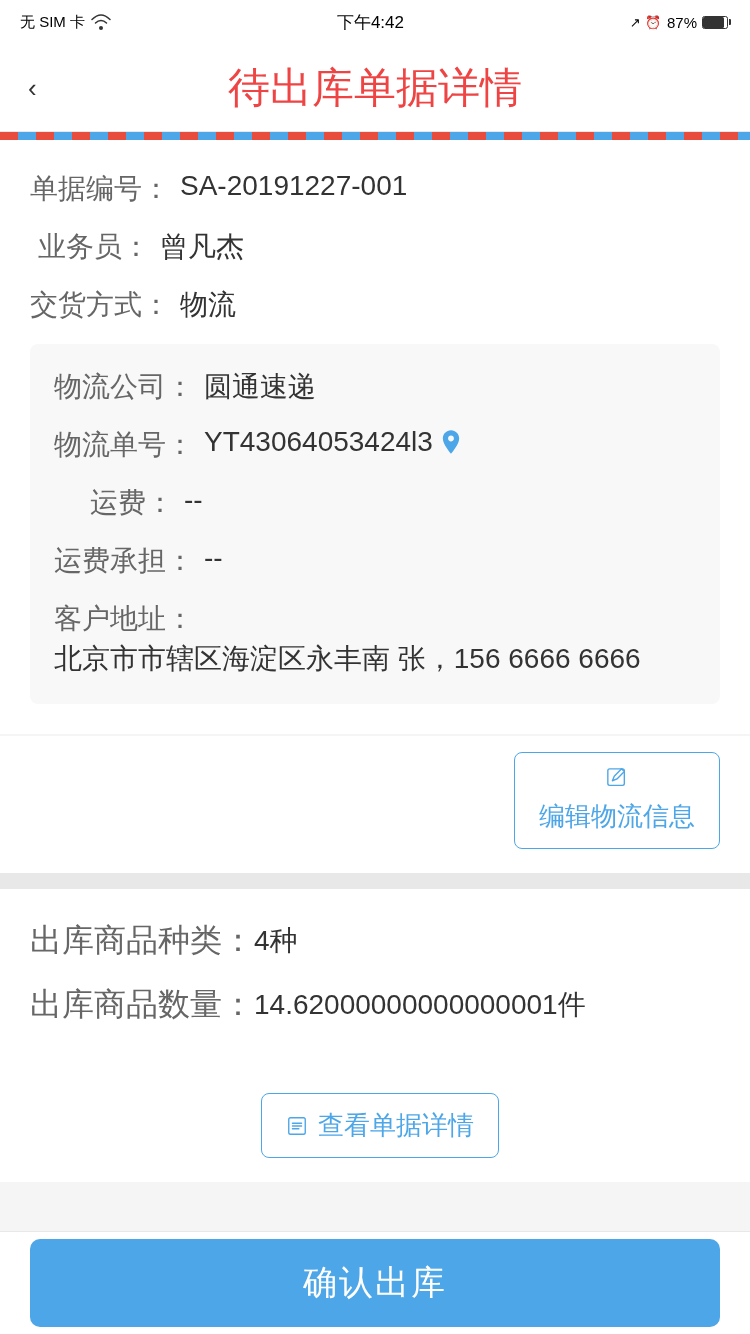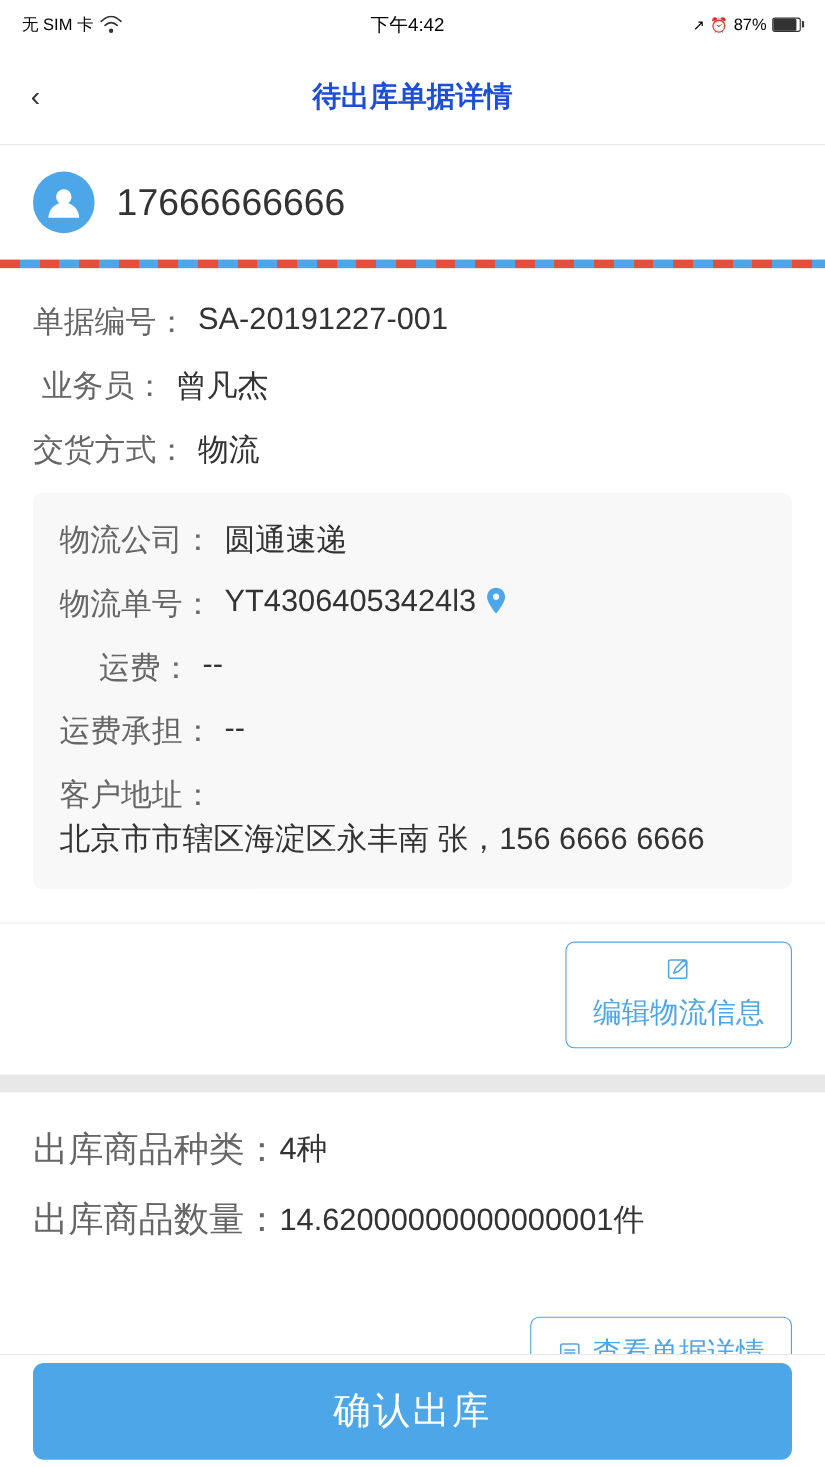--- a/index.html
+++ b/index.html
@@ -83,23 +83,23 @@
     .nav-back {
       position: absolute;
       left: 28px;
       top: 50%;
       transform: translateY(-50%);
       font-size: 26px;
       color: #333;
       cursor: pointer;
     }
     .nav-title {
-      font-size: 26px;
-      font-weight: 700;
-      color: #1d4ed8;
+      font-size: 42px;
+      font-weight: 400;
+      color: #ef4444;
     }
 
     
     .customer-section {
       background: #fff;
       padding: 24px 30px;
       display: flex;
       align-items: center;
       gap: 20px;
     }
@@ -223,21 +223,21 @@
       flex-shrink: 0;
     }
     .goods-value {
       font-size: 28px;
       color: #333;
     }
 
     
     .view-details-btn-wrap {
       display: flex;
-      justify-content: flex-end;
+      justify-content: center;
       padding: 16px 30px 24px 40px;
       background: #fff;
     }
     .btn-view-details {
       border: 1.5px solid #4da6e8;
       border-radius: 8px;
       padding: 14px 24px;
       color: #4da6e8;
       font-size: 26px;
       background: #fff;
@@ -306,29 +306,20 @@
         </div>
       </div>
     </div>
   </div>
 
   <div class="nav-bar">
     <span class="nav-back">‹</span>
     <span class="nav-title">待出库单据详情</span>
   </div>
 
-  <div class="customer-section">
-    <div class="avatar">
-      <svg viewBox="0 0 36 36" fill="none">
-        <circle cx="18" cy="13" r="7" fill="#fff"></circle>
-        <path d="M4 32c0-7.7 6.3-14 14-14s14 6.3 14 14" fill="#fff"></path>
-      </svg>
-    </div>
-    <span class="customer-phone">17666666666</span>
-  </div>
 
   <div class="dashed-divider"></div>
 
   <div class="info-section">
     <div class="info-row">
       <span class="info-label">单据编号：</span>
       <span class="info-value">SA-20191227-001</span>
     </div>
     <div class="info-row">
       <span class="info-label">业务员：</span>

